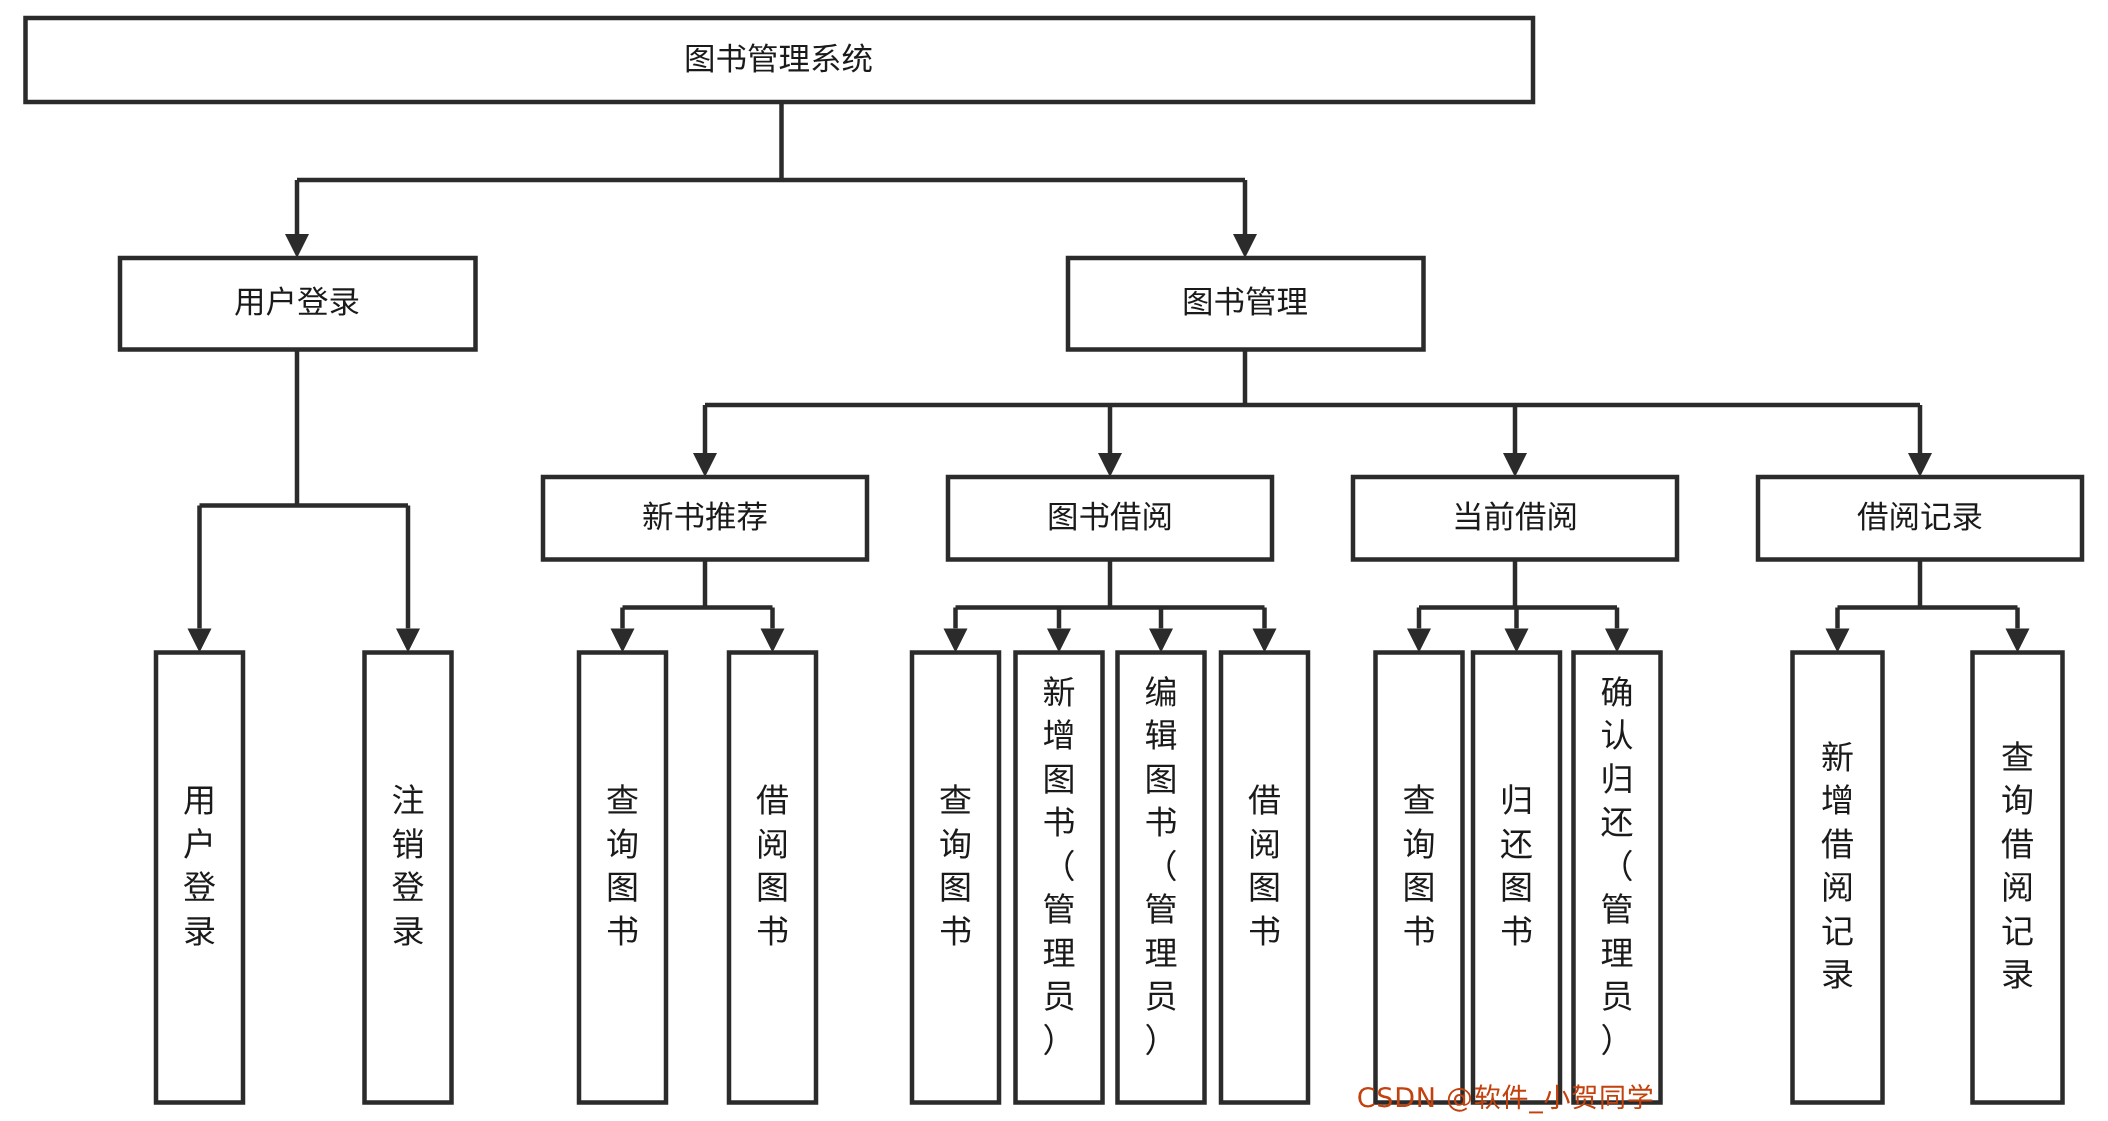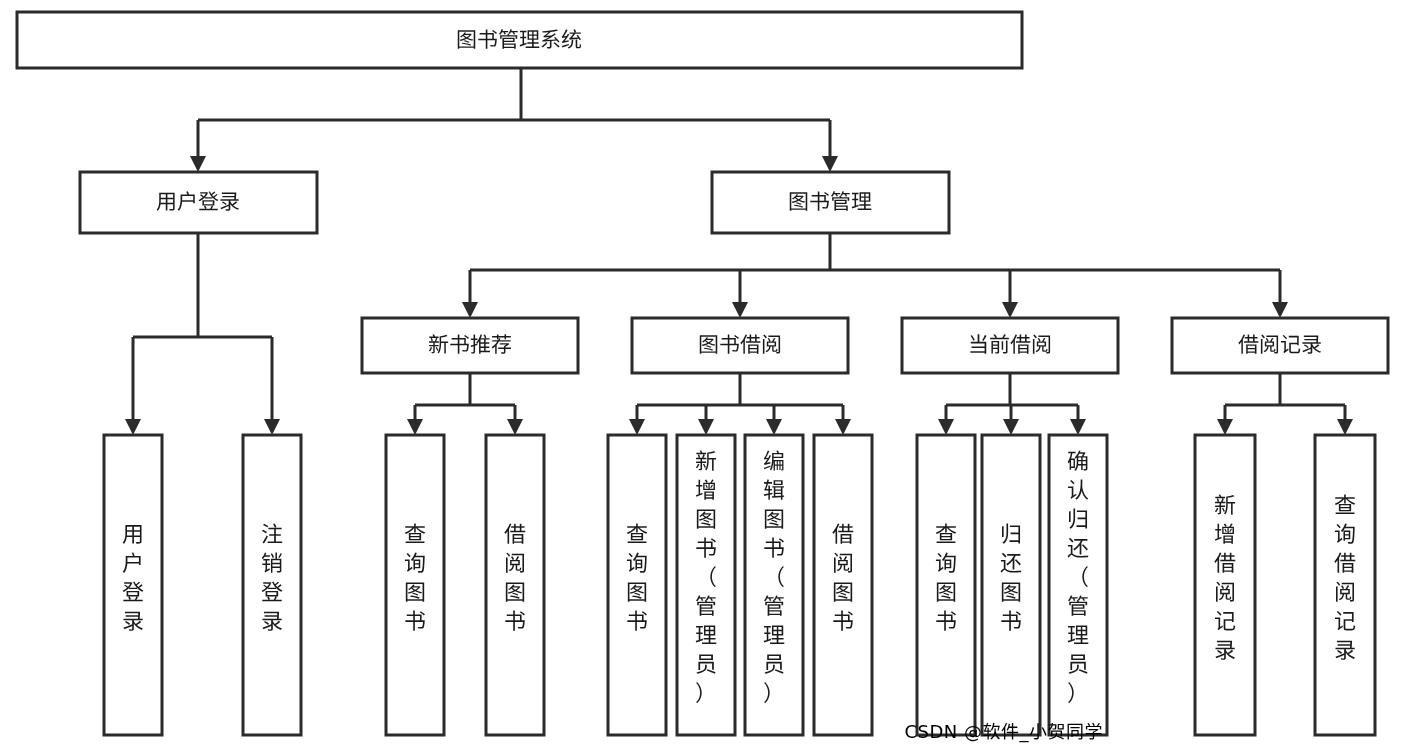--- a/index.html
+++ b/index.html
@@ -54,21 +54,21 @@
     fill: #1a1a1a;
     font-size: 22px;
     text-anchor: middle;
   }
   .watermark {
     position: absolute;
     right: 8px;
     bottom: 4px;
     font-family: "DejaVu Sans", "Liberation Sans", sans-serif;
     font-size: 18px;
-    color: #000000;
+    color: #c2410c;
     white-space: nowrap;
     pointer-events: none;
     letter-spacing: 0.5px;
     text-align: right;
   }
 </style>
 </head>
 <body>
 
 <div id="diagram-root">

